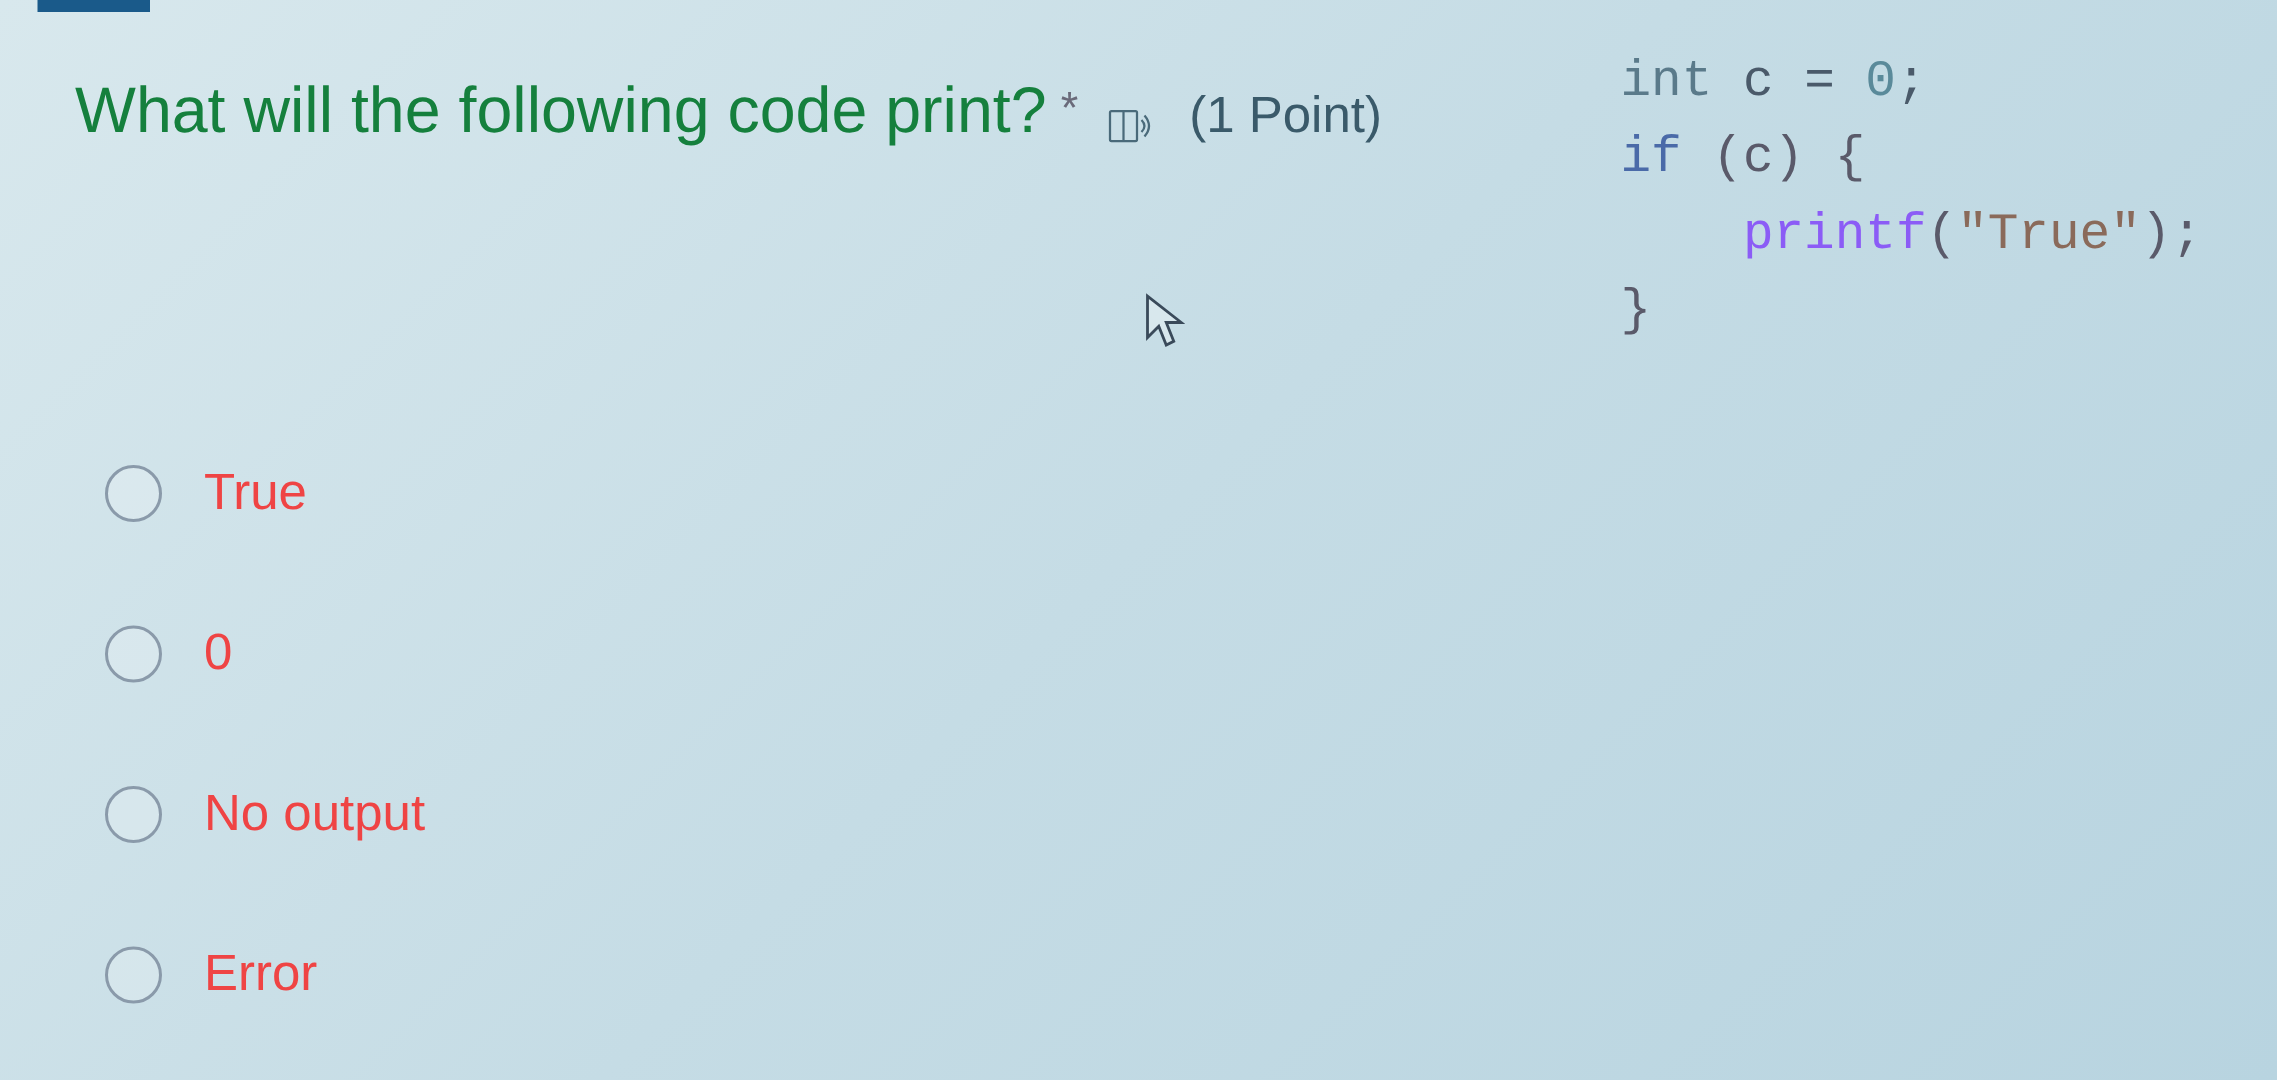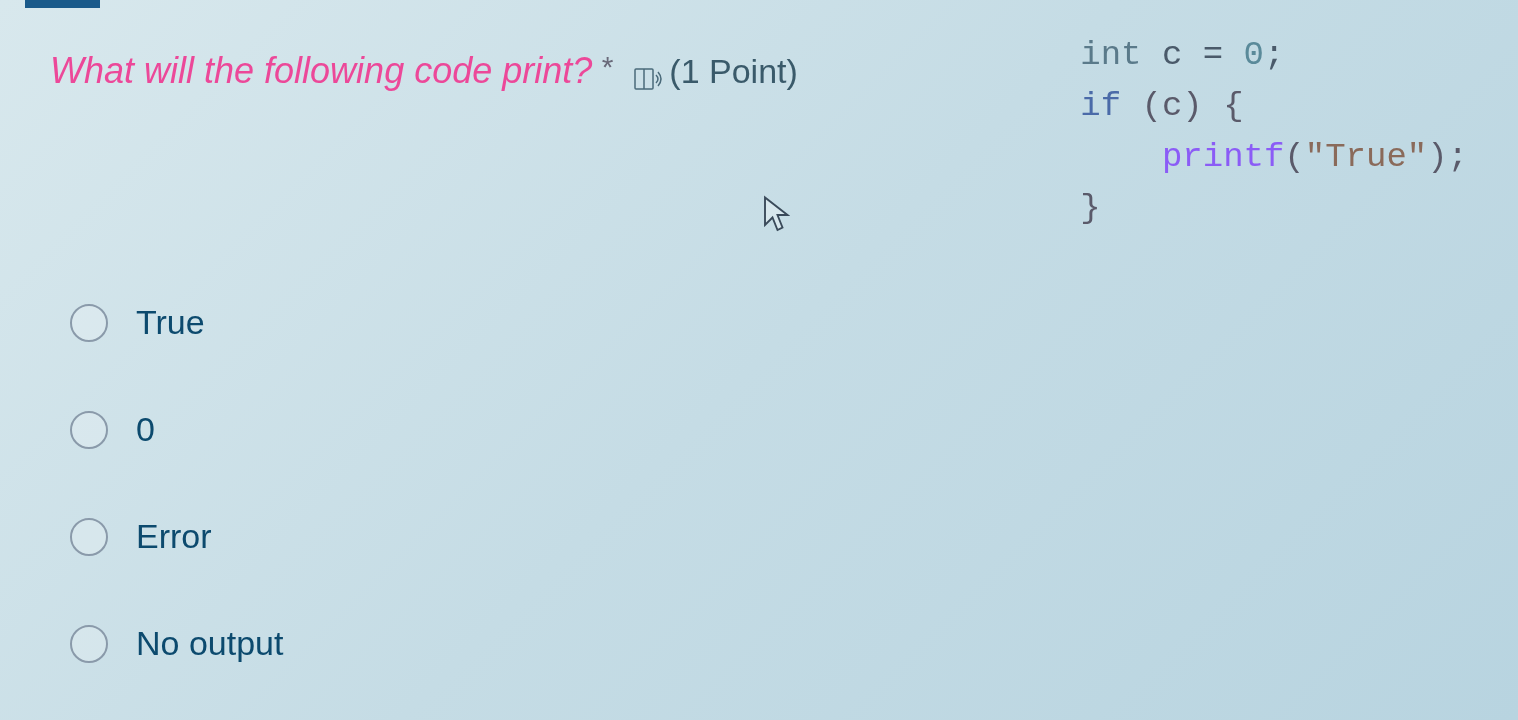--- a/index.html
+++ b/index.html
@@ -32,24 +32,23 @@
       height: 100%;
     }
     
     .question-header {
       display: flex;
       align-items: flex-start;
       gap: 20px;
     }
     
     .question-text {
-      font-size: 36px;
-      color: #ec4899;
+      font-size: 43px;
+      color: #15803d;
       font-weight: 400;
-      font-style: italic;
     }
     
     .required {
       color: #6a6a7a;
       font-size: 30px;
       vertical-align: super;
       margin-left: 5px;
     }
     
     .reader-icon {
@@ -130,21 +129,21 @@
       height: 38px;
       border: 2px solid #8a9aaa;
       border-radius: 50%;
       margin-right: 28px;
       background: rgba(255, 255, 255, 0.2);
       flex-shrink: 0;
     }
     
     .option-label {
       font-size: 34px;
-      color: #0c4a6e;
+      color: #ef4444;
       font-weight: 400;
     }
     
     .cursor-pointer {
       position: absolute;
       top: 195px;
       left: 760px;
     }
     
     .cursor-pointer svg {
@@ -164,21 +163,21 @@
       <span class="question-text">What will the following code print?</span>
       <span class="required">*</span>
       <span class="reader-icon">
         <svg viewBox="0 0 32 28" fill="none" stroke="#4a6a7a" stroke-width="1.5">
           <rect x="2" y="4" width="18" height="20" rx="1"></rect>
           <line x1="11" y1="4" x2="11" y2="24"></line>
           <path d="M 23 10 Q 27 14 23 18"></path>
           <path d="M 25 7 Q 31 14 25 21"></path>
         </svg>
       </span>
-      <span class="points" style="">(1 Point)</span>
+      <span class="points" style="margin-left: 18px;">(1 Point)</span>
     </div>
   </div>
 
   <div class="code-block">
     <div class="code-line"><span class="keyword-int">int</span><span> c </span><span>= </span><span class="number">0</span><span>;</span></div>
     <div class="code-line"><span class="keyword-if">if</span><span class="brace"> (c) {</span></div>
     <div class="code-line"><span>    </span><span class="function">printf</span><span class="paren">(</span><span class="string">"True"</span><span class="paren">);</span></div>
     <div class="code-line"><span class="brace">}</span></div>
   </div>
 
@@ -192,21 +191,21 @@
     <div class="option">
       <div class="radio"></div>
       <span class="option-label">True</span>
     </div>
     <div class="option">
       <div class="radio"></div>
       <span class="option-label">0</span>
     </div>
     <div class="option">
       <div class="radio"></div>
+      <span class="option-label">No output</span>
+    </div>
+    <div class="option">
+      <div class="radio"></div>
       <span class="option-label">Error</span>
     </div>
-    <div class="option">
-      <div class="radio"></div>
-      <span class="option-label">No output</span>
-    </div>
   </div>
 
 </div>
 
 </body></html>

